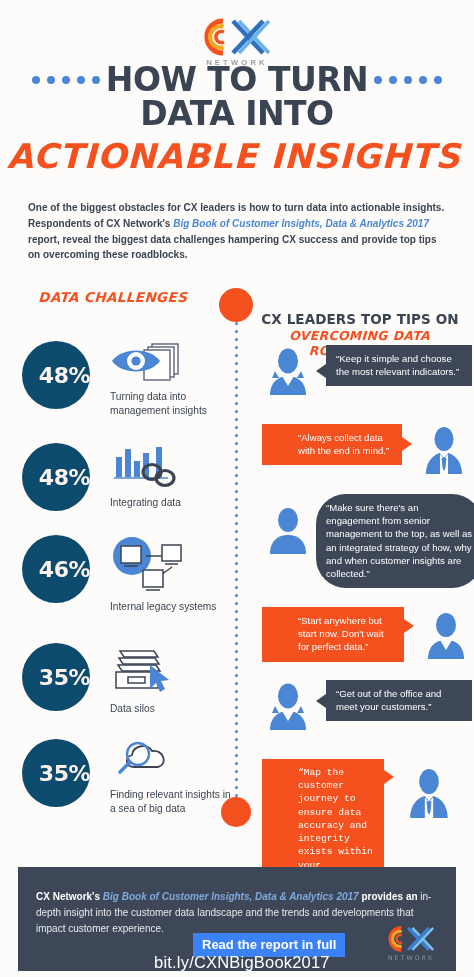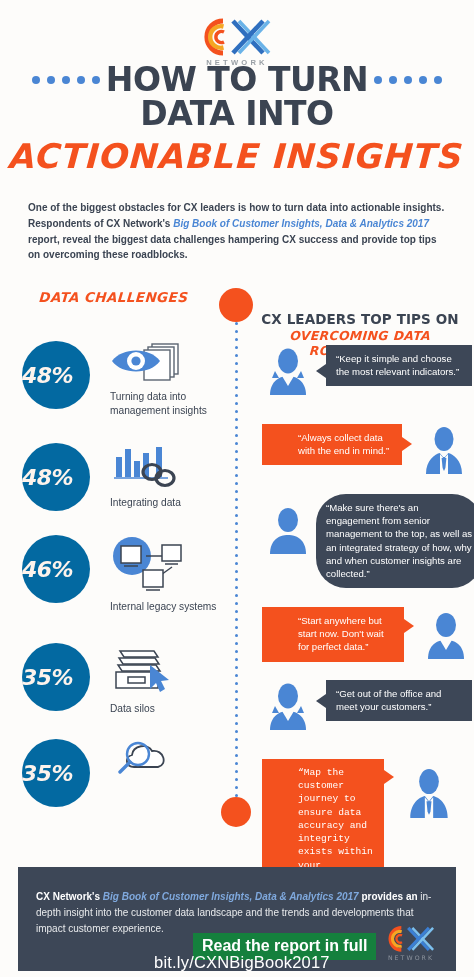--- a/index.html
+++ b/index.html
@@ -135,22 +135,22 @@
     background: #f4511e;
   }
   .node-top { left: 219px; top: 288px; width: 34px; height: 34px; }
   .node-bottom { left: 221px; top: 797px; width: 30px; height: 30px; }
 
   
   .stat { position: absolute; left: 22px; width: 210px; }
   .stat .bubble {
     position: absolute; left: 0; top: 0;
     width: 68px; height: 68px; border-radius: 50%;
-    background: #0369a1;
-    display: flex; align-items: center; justify-content: flex-start; font-style: italic;
+    background: #0c4a6e;
+    display: flex; align-items: center; justify-content: flex-end;
   }
   .stat .pct {
     font-family: "DejaVu Sans", sans-serif;
     font-weight: 700;
     font-size: 22px;
     color: #fdf3ec;
     letter-spacing: -0.5px;
   }
   .stat .icon-box {
     position: absolute; left: 88px; top: 0;
@@ -207,23 +207,23 @@
     font-size: 10px;
     line-height: 1.58;
     color: #e8eaec;
     font-weight: 500;
   }
   .footer-text b { color: #ffffff; font-weight: 700; }
   .footer-text .em { color: #7fa9de; font-style: italic; font-weight: 600; }
   .cta {
     position: absolute;
     left: 175px; top: 66px;
-    background: #15803d;
+    background: #3b82f6;
     color: #ffffff;
-    font-size: 16px;
+    font-size: 13px;
     font-weight: 600;
     padding: 4px 9px 5px 9px;
     border: none;
     cursor: pointer;
     font-family: "Liberation Sans", sans-serif;
     text-align: right;
   }
   .bitly {
     position: absolute;
     left: 136px; top: 86px;
@@ -448,20 +448,21 @@
   <div class="stat" style="top:739px;">
     <div class="bubble">
       <span class="pct">35%</span>
     </div>
     <div class="icon-box">
       <svg width="72" height="42" viewBox="0 0 72 42">
         <path d="M24 28 C16 28 14 18 22 16 C23 6 38 4 42 12 C54 10 58 26 48 28 Z" fill="#ffffff" stroke="#3b4452" stroke-width="1.8"></path>
         <circle cx="28" cy="15" r="11" fill="none" stroke="#4a86d4" stroke-width="2.4"></circle>
         <line x1="20" y1="23" x2="10" y2="33" stroke="#4a86d4" stroke-width="3.4" stroke-linecap="round"></line>
       </svg>
+      <div class="cap">Finding relevant insights in a sea of big data</div>
     </div>
   </div>
 
 
   <div class="tip" style="left:262px; top:345px; width:210px;">
     <svg class="avatar" style="left:0;" width="52" height="52" viewBox="0 0 52 52">
       <ellipse cx="26" cy="16" rx="10" ry="12.5" fill="#4a86d4"></ellipse>
       <path d="M8 50 C8 36 18 31 26 31 C34 31 44 36 44 50 Z" fill="#4a86d4"></path>
       <path d="M20 31 L26 41 L32 31 Z" fill="#fdfcfa"></path>
       <path d="M13 26 L17 33 L10 33 Z" fill="#4a86d4"></path>

